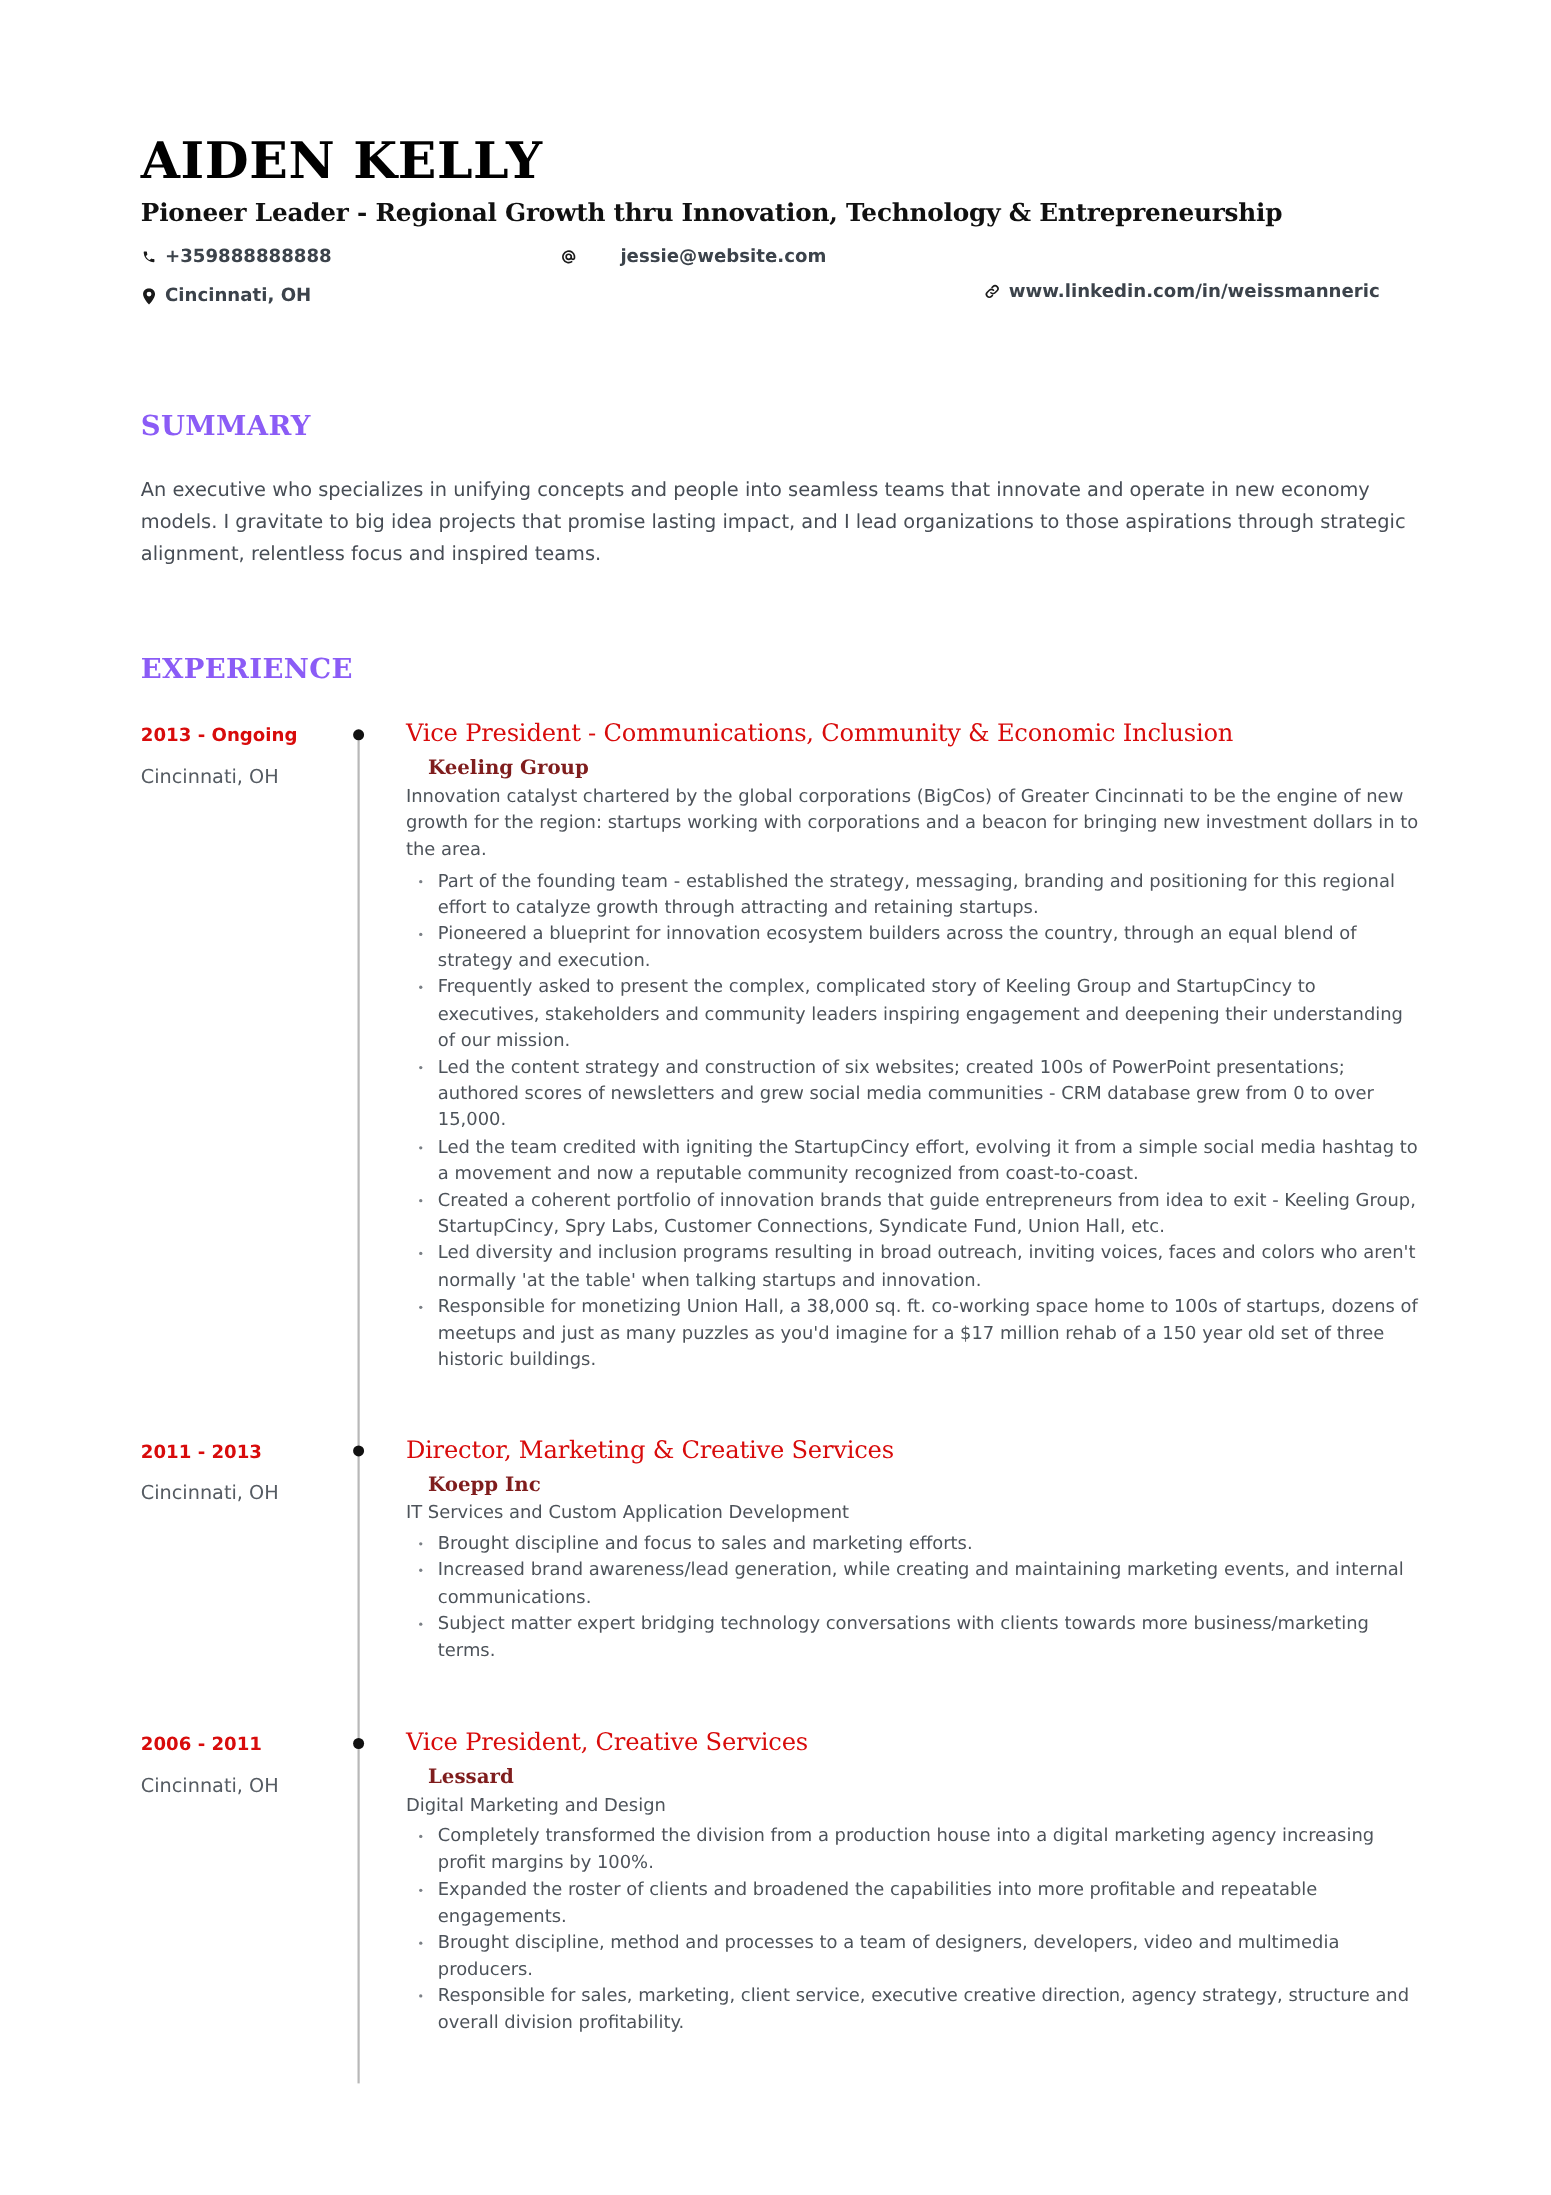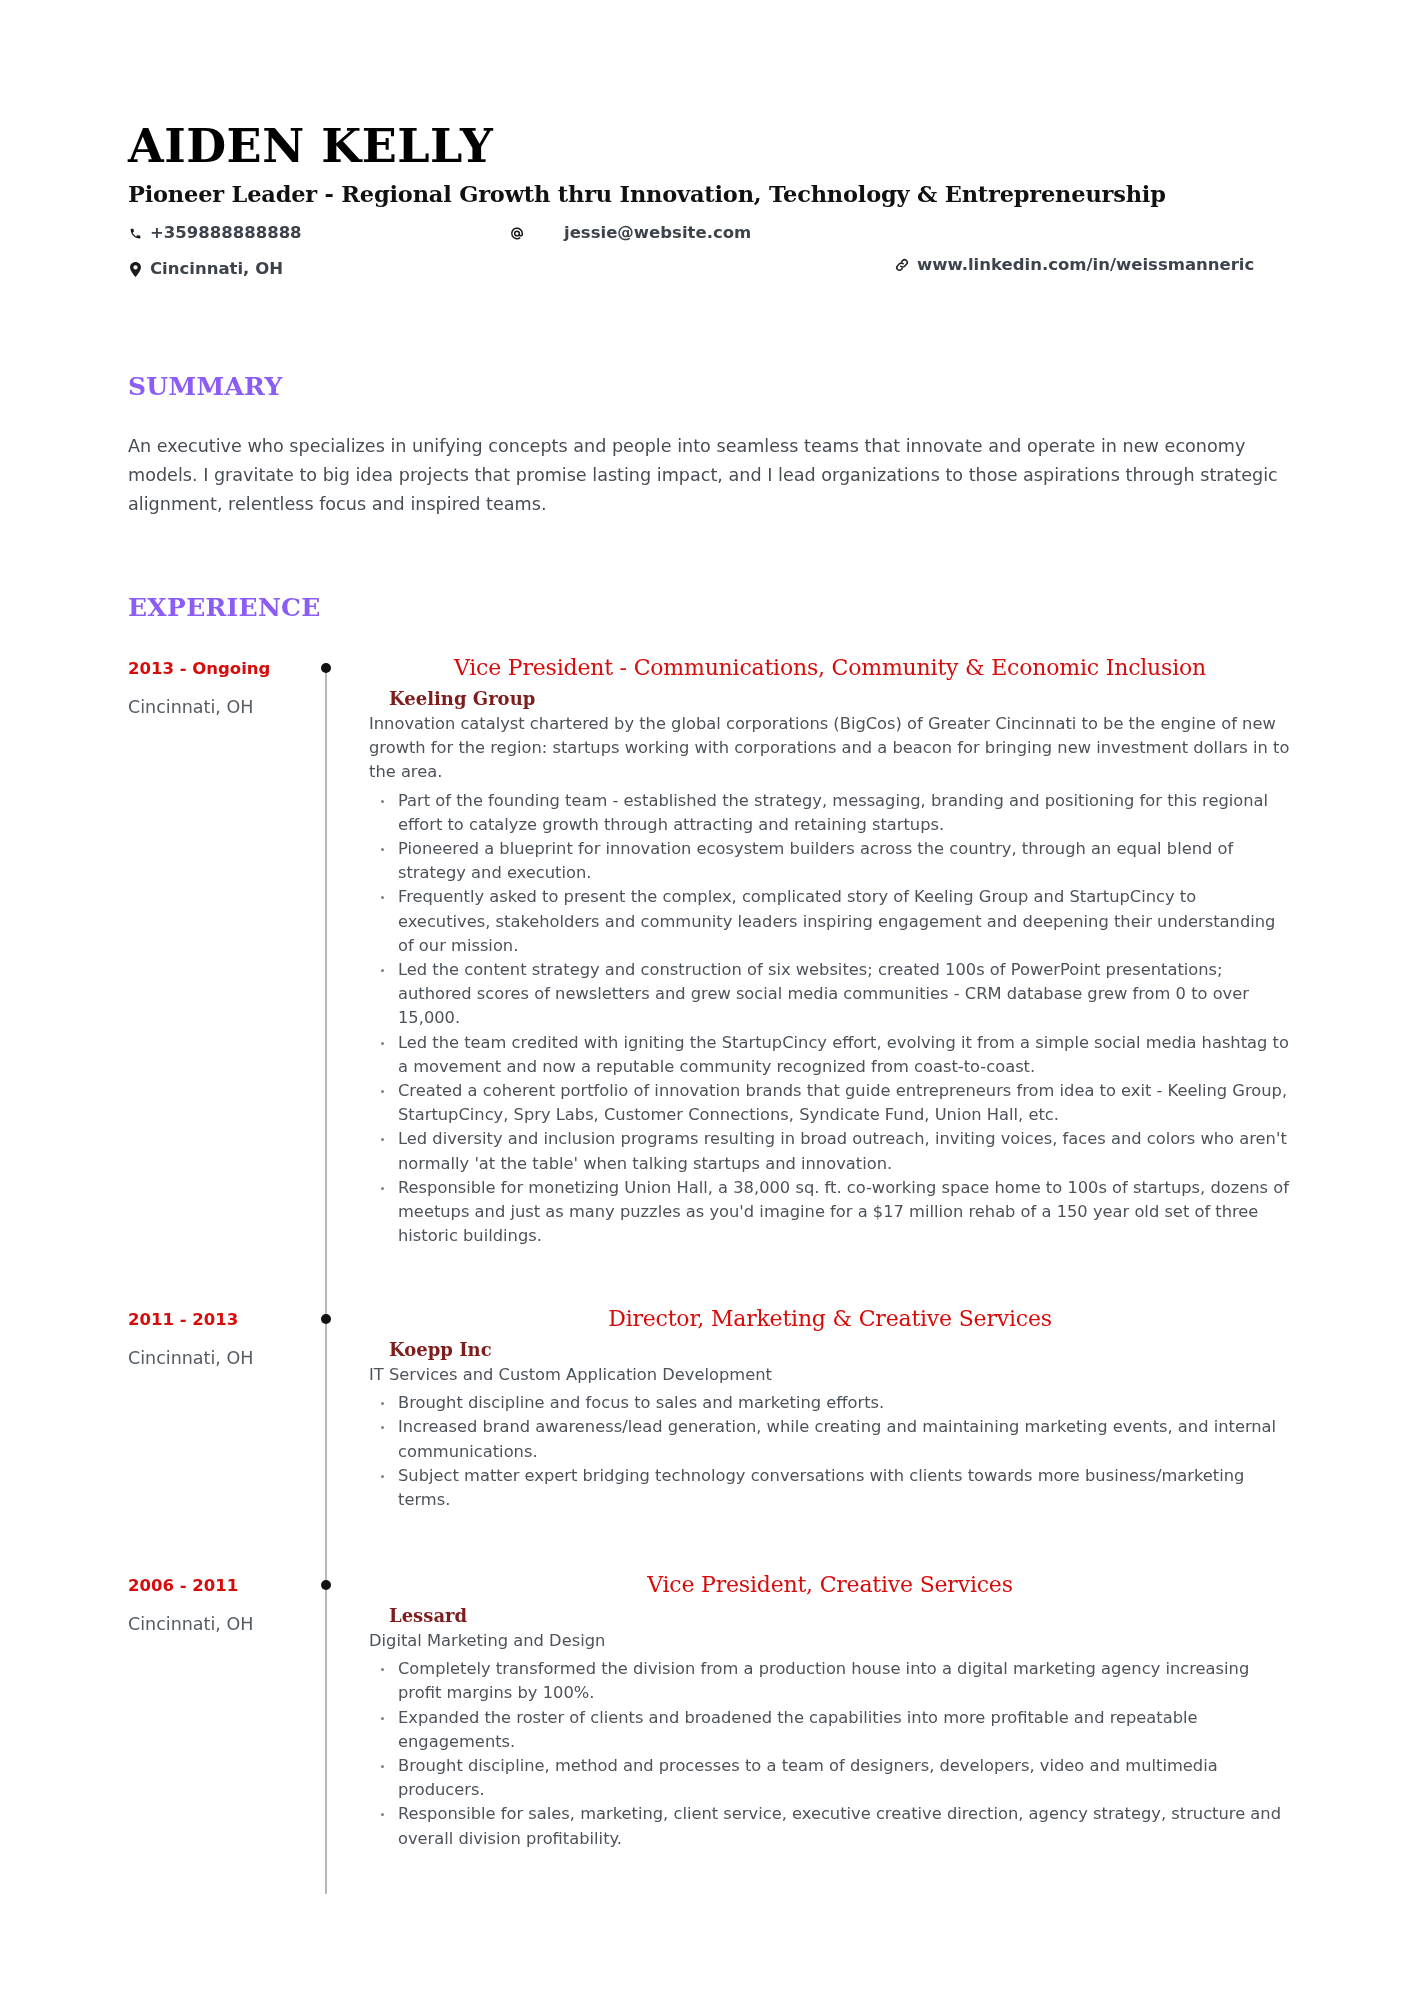--- a/index.html
+++ b/index.html
@@ -89,21 +89,21 @@
     font-size: 17.5px; color: #555b62; line-height: 24px; white-space: nowrap;
   }
   .job .dot {
     position: absolute; left: 193px; top: 6px; width: 10px; height: 10px;
     border-radius: 50%; background: #111111;
   }
   .job .body { position: absolute; left: 241px; top: -4px; width: 922px; }
   .job .title {
     font-family: "DejaVu Serif", serif;
     font-size: 22px; color: #d80b0b; line-height: 30px;
-    white-space: nowrap; letter-spacing: -0.2px; text-align: center;
+    white-space: nowrap; letter-spacing: -0.2px;
   }
   .job .company {
     font-family: "DejaVu Serif", serif; font-weight: bold;
     font-size: 18px; color: #7f1d1d; line-height: 26px; margin-top: 3px; margin-left: 20px;
   }
   .job .desc {
     font-size: 16.3px; line-height: 24.2px; color: #4d535a; margin-top: 0;
   }
   .job ul { list-style: none; margin-top: 4px; }
   .job li {

